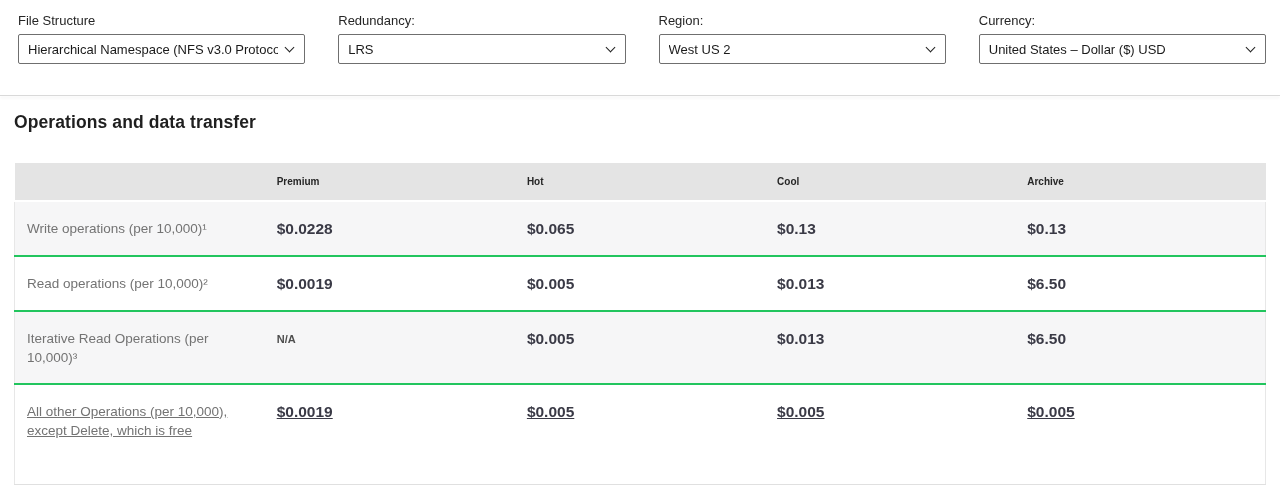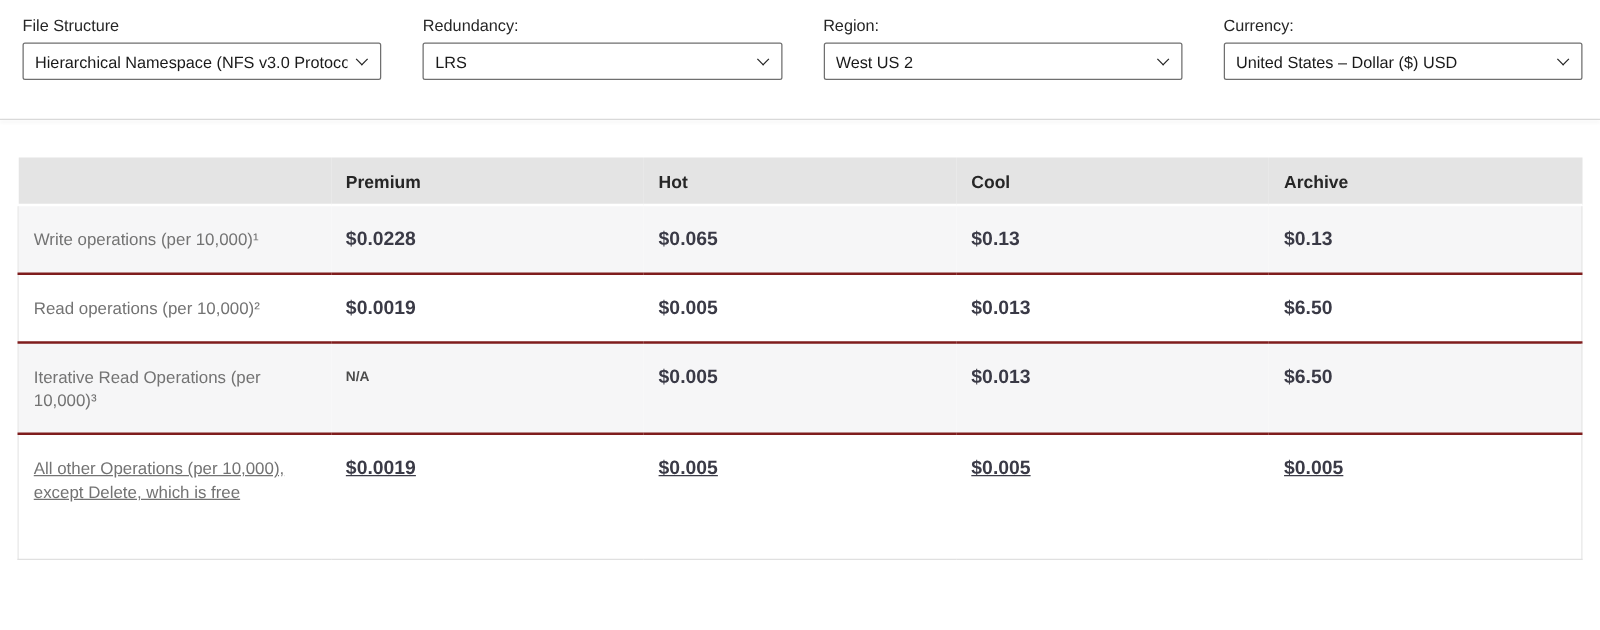--- a/index.html
+++ b/index.html
@@ -75,36 +75,36 @@
   .table-wrap { margin-top: 30px; }
   table.pricing {
     width: 100%;
     border-collapse: collapse;
     table-layout: fixed;
   }
   table.pricing col { width: 20%; }
   table.pricing th {
     background: #e4e4e4;
     height: 38px;
-    font-size: 14px;
+    font-size: 10px;
     font-weight: 700;
     color: #262626;
     text-align: left;
     padding: 0 12px;
     vertical-align: middle;
     border-bottom: 2px solid #ffffff;
   }
   table.pricing td {
     vertical-align: top;
     text-align: left;
     padding: 17px 12px 16px 12px;
   }
   table.pricing tbody tr:nth-child(odd) td { background: #f6f6f7; }
   table.pricing tbody tr:nth-child(even) td { background: #ffffff; }
-  table.pricing tbody tr + tr td { border-top: 2px solid #7f1d1d; }
+  table.pricing tbody tr + tr td { border-top: 2px solid #22c55e; }
   table.pricing tbody td:first-child { border-left: 1px solid #e7e7e7; }
   table.pricing tbody td:last-child { border-right: 1px solid #e7e7e7; }
   table.pricing tbody tr:last-child td { border-bottom: 1px solid #e0e0e0; }
 
   td.row-label {
     font-size: 13.5px;
     line-height: 19px;
     color: #737373;
     padding-right: 22px;
   }
@@ -166,20 +166,21 @@
         </select>
         <span class="chevron"></span>
       </div>
     </div>
 
   </div>
 
   <div class="divider"></div>
 
   <div class="section">
+    <h2 class="section-title">Operations and data transfer</h2>
 
     <div class="table-wrap">
       <table class="pricing">
         <colgroup>
             <col>
             <col>
             <col>
             <col>
             <col>
           </colgroup>

